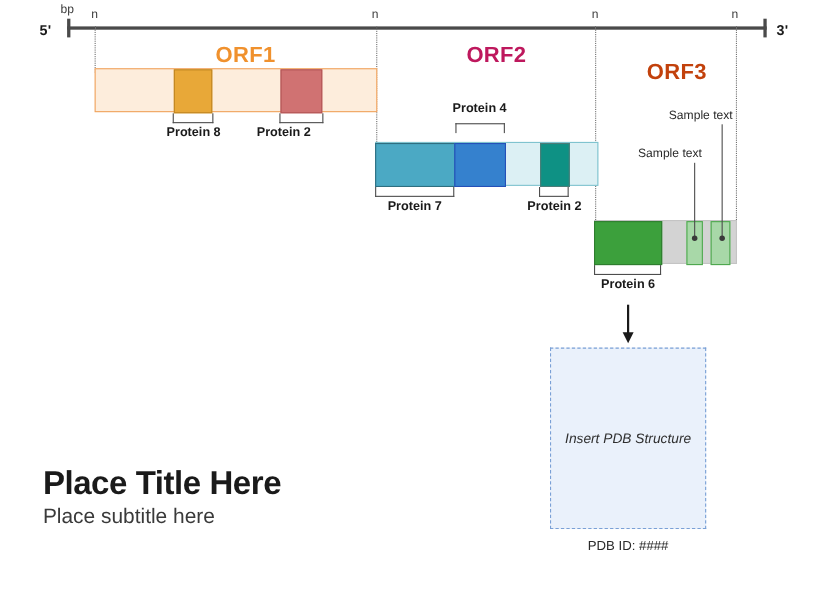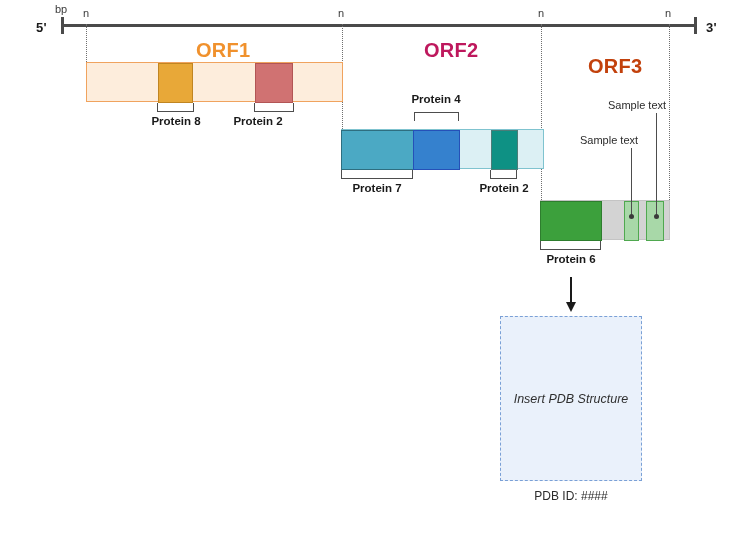--- a/index.html
+++ b/index.html
@@ -226,14 +226,16 @@
   <div class="abs leader-dot" style="left:629px; top:214px;"></div>
 
   <div class="abs arrow-shaft" style="left:570px; top:277px; height:28px;"></div>
   <div class="abs arrow-head" style="left:565.5px; top:302px;"></div>
 
   <div class="abs pdb-box" style="left:500px; top:316px; width:142px; height:165px;">
     <span class="pdb-box-text">Insert PDB Structure</span>
   </div>
   <div class="abs pdb-id" style="left:500px; top:489px; width:142px;">PDB ID: ####</div>
 
+  <div class="abs title" style="left:39px; top:423px;">Place Title Here</div>
+  <div class="abs subtitle" style="left:39px; top:459px;">Place subtitle here</div>
 
 </div>
 
 </body></html>

